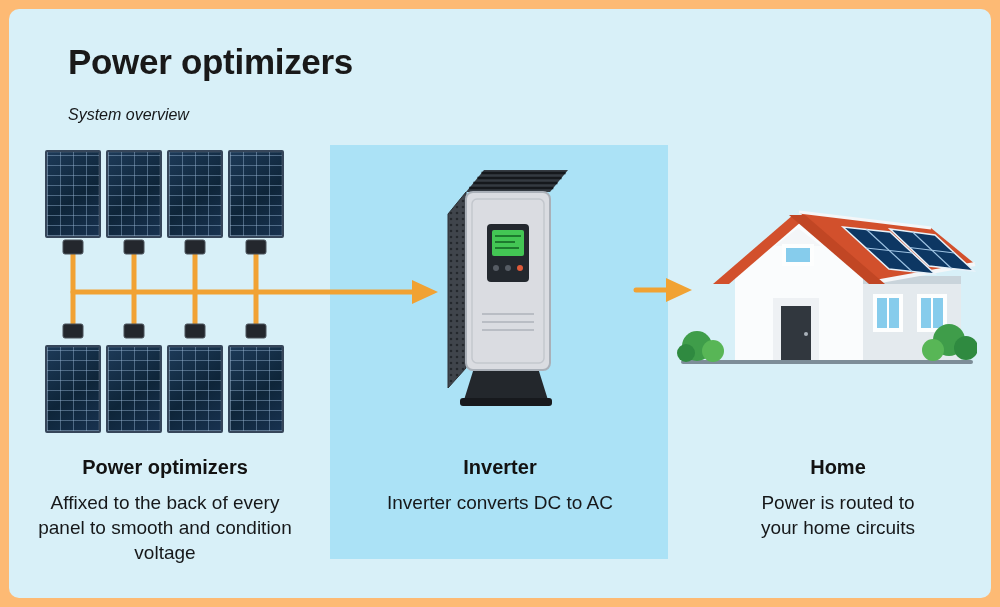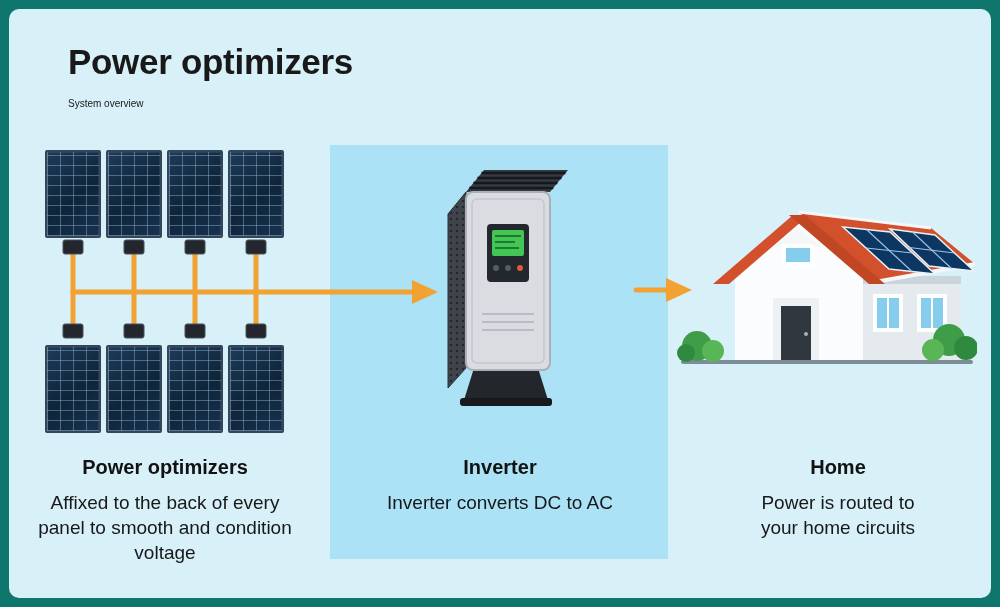--- a/index.html
+++ b/index.html
@@ -2,42 +2,43 @@
 <html><head>
 <meta charset="utf-8">
 <style>
   html, body { margin: 0; padding: 0; background: #ffffff; }
   .canvas {
     position: relative;
     width: 1000px;
     height: 607px;
     overflow: hidden;
     font-family: "Liberation Sans", "DejaVu Sans", sans-serif;
-    background: #0f766e;
+    background: #fdba74;
   }
   .bg {
     position: absolute;
     inset: 9px;
     background: #d8f0f8;
     border-radius: 10px;
   }
   
   .header { position: absolute; left: 68px; top: 42px; }
   .header h1 {
     margin: 0;
     font-size: 35px;
     font-weight: bold;
     color: #191919;
     letter-spacing: -0.3px;
   }
   .subtitle {
-    margin-top: 16px;
-    font-size: 10px;
+    margin-top: 24px;
+    font-size: 16px;
     font-weight: 500;
     color: #16181a;
+    font-style: italic;
   }
   
   .inverter-panel {
     position: absolute;
     left: 330px; top: 145px;
     width: 338px; height: 414px;
     background: #abe2f6;
   }
   
   .solar-row { position: absolute; left: 45px; display: flex; gap: 5px; }

